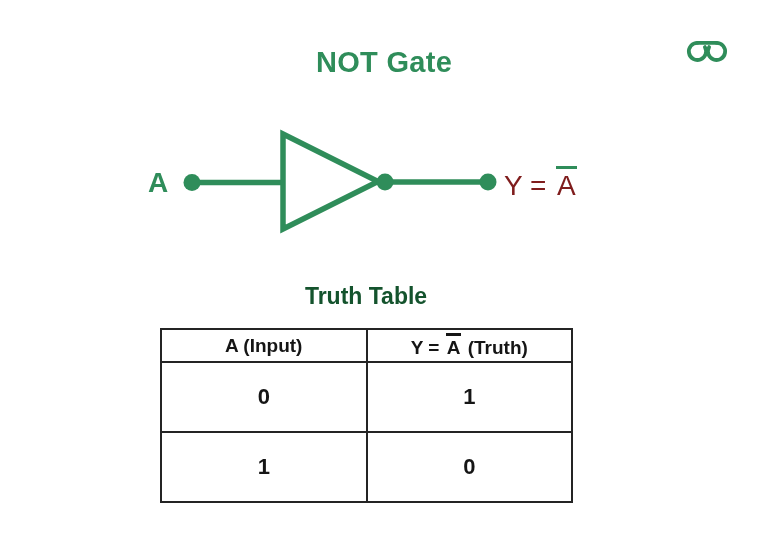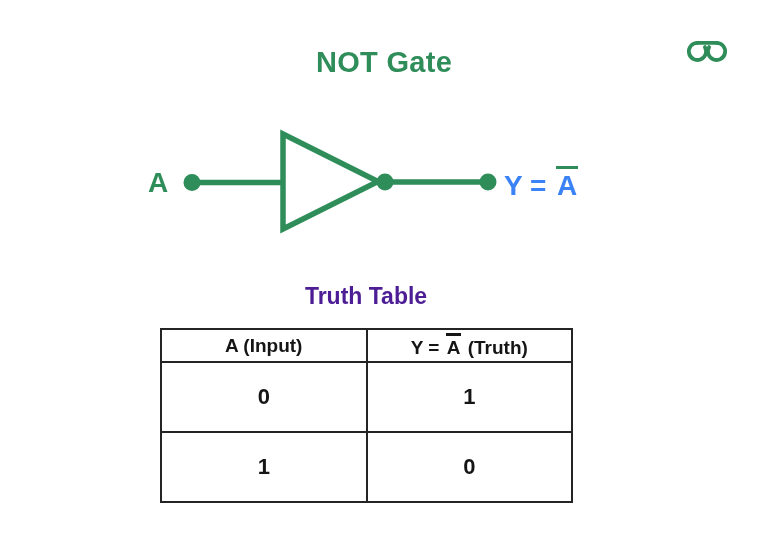--- a/index.html
+++ b/index.html
@@ -15,30 +15,30 @@
   .logo path{fill:none;stroke:#2f8d5a;stroke-width:4;stroke-linecap:round;}
   .gate{position:absolute;left:140px;top:120px;width:470px;height:125px;}
   .wire{stroke:#2f8d5a;stroke-width:5.5;}
   .tri{fill:#ffffff;stroke:#2f8d5a;stroke-width:5.5;stroke-linejoin:miter;}
   .dot{fill:#2f8d5a;}
   .label-a{
     position:absolute;left:148px;top:169px;font-size:28px;font-weight:600;
     color:#2f8d5a;line-height:1;
   }
   .label-y{
-    position:absolute;left:504px;top:166px;font-size:28px;font-weight:700;
-    color:#3b82f6;line-height:1.1;white-space:nowrap;
+    position:absolute;left:504px;top:166px;font-size:28px;font-weight:400;
+    color:#7f1d1d;line-height:1.1;white-space:nowrap;
   }
   .ovl{
     display:inline-block;line-height:1;border-top:3px solid #2f8d5a;
     padding:3px 1px 0 1px;margin-left:2px;
   }
   .tt-title{
     position:absolute;left:160px;top:283px;width:412px;text-align:center;
-    font-size:23px;font-weight:700;color:#4c1d95;
+    font-size:23px;font-weight:700;color:#14532d;
   }
   .truth-table{
     position:absolute;left:160px;top:328px;width:413px;
     border-collapse:collapse;table-layout:fixed;color:#151515;
   }
   .truth-table th,.truth-table td{
     border:2px solid #242424;text-align:center;vertical-align:middle;padding:0;
   }
   .truth-table th{height:31px;font-size:19px;font-weight:700;white-space:nowrap;}
   .truth-table td{height:68px;font-size:22px;font-weight:700;}

